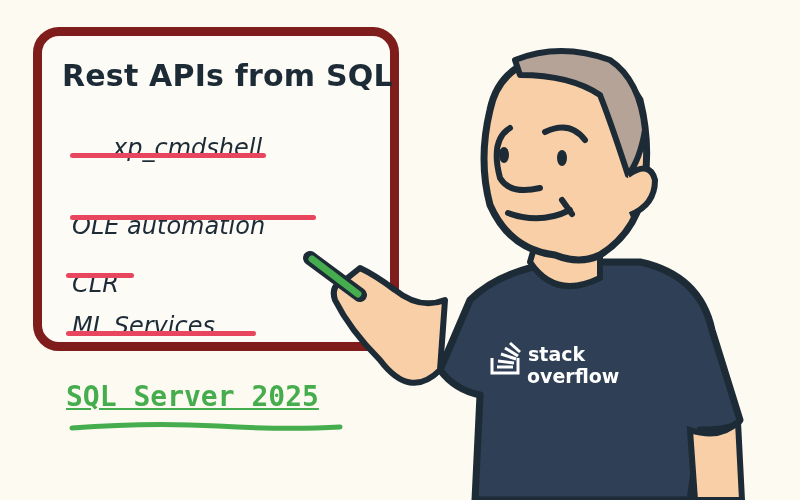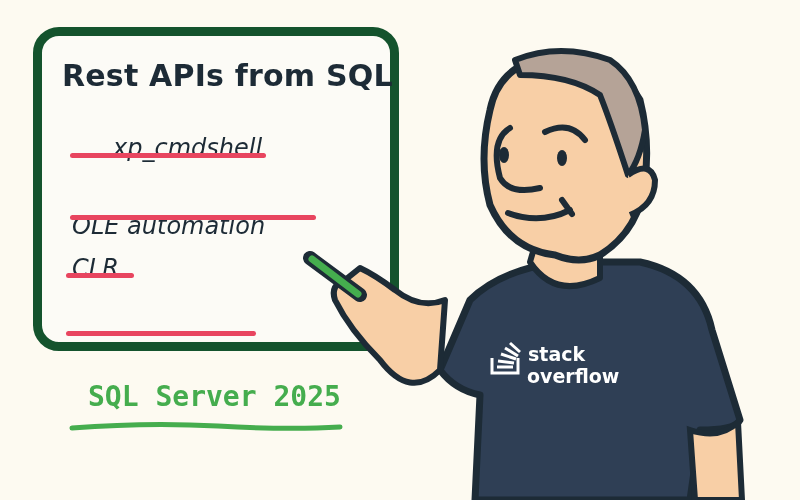--- a/index.html
+++ b/index.html
@@ -1,38 +1,39 @@
 <!DOCTYPE html>
 <html><head>
 <meta charset="utf-8">
 <style>
   html, body { margin:0; padding:0; }
   body { width:800px; height:500px; background:#fdfaf1; position:relative; overflow:hidden; font-family:"DejaVu Sans", sans-serif; }
-  .board { position:absolute; left:33px; top:27px; width:366px; height:324px; background:#fcfbf6; border:9px solid #14532d; border-radius:26px; box-sizing:border-box; }
+  .board { position:absolute; left:33px; top:27px; width:366px; height:324px; background:#fcfbf6; border:9px solid #7f1d1d; border-radius:26px; box-sizing:border-box; }
   .title { position:absolute; left:20px; top:22px; font-size:30px; font-weight:600; color:#1d2b36; letter-spacing:0.2px; white-space:nowrap; font-family:"DejaVu Sans", sans-serif; }
   .item { position:absolute; left:30px; font-size:24px; color:#1d2b36; white-space:nowrap; font-family:"DejaVu Sans", sans-serif; font-style:italic; }
   .strike { position:absolute; height:5px; background:#e8455f; border-radius:3px; }
-  .final { position:absolute; left:46px; top:344px; font-size:28px; font-weight:600; color:#45ad4e; white-space:nowrap; font-family:"DejaVu Sans Mono", monospace; }
+  .final { position:absolute; left:24px; top:344px; font-size:28px; font-weight:600; color:#45ad4e; white-space:nowrap; font-family:"DejaVu Sans Mono", monospace;text-decoration:underline; }
   svg.person { position:absolute; left:0; top:0; }
 </style>
 </head>
 <body>
 
 <div class="board">
   <div class="title">Rest APIs from SQL</div>
 
   <div class="item" style="top:98px;margin-left:41px;">xp_cmdshell</div>
   <div class="strike" style="left:28px; top:117px; width:196px;"></div>
 
   <div class="item" style="top:176px;">OLE automation</div>
   <div class="strike" style="left:28px; top:179px; width:246px;"></div>
 
-  <div class="item" style="top:218px;font-style:italic;">CLR</div>
+  <div class="item" style="top:234px;font-style:italic;">CLR</div>
   <div class="strike" style="left:24px; top:237px; width:68px;"></div>
 
+  <div class="item" style="top:276px;">ML Services</div>
   <div class="strike" style="left:24px; top:295px; width:190px;"></div>
 
   <div class="final">SQL Server 2025</div>
   <svg style="position:absolute; left:26px; top:384px;" width="280" height="14">
     <path d="M4 8 Q 80 2 150 6 T 272 7" stroke="#45ad4e" stroke-width="5" fill="none" stroke-linecap="round"></path>
   </svg>
 </div>
 
 <svg class="person" width="800" height="500">
 

